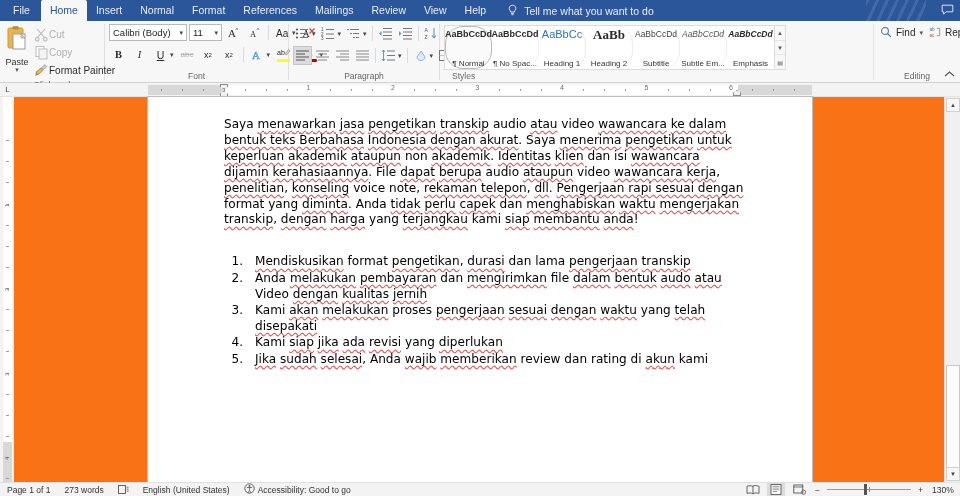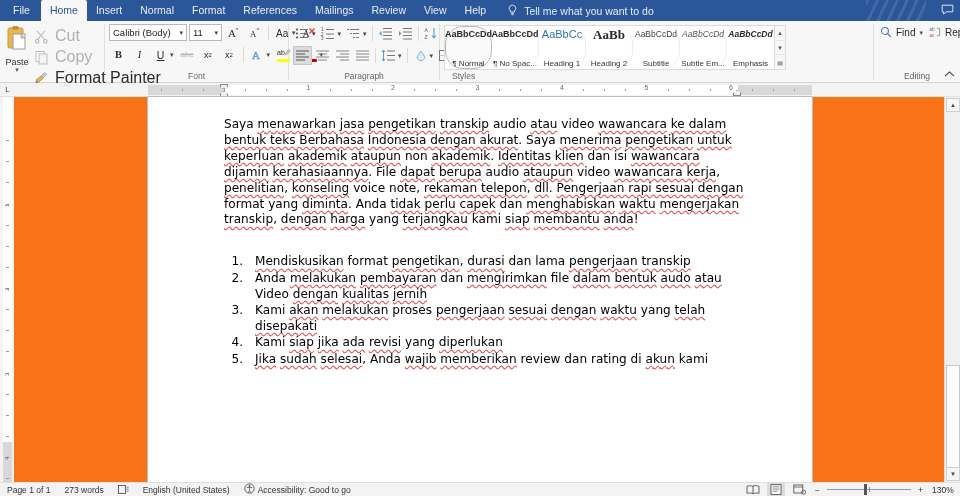--- a/index.html
+++ b/index.html
@@ -56,22 +56,22 @@
 
   
   .paste-btn {
     width: 36px; display: flex; flex-direction: column;
     align-items: center; padding-top: 2px; cursor: default;
   }
   .paste-lbl { font-size: 9px; color: #333; margin-top: 1px; }
   .chev-sm { font-size: 7px; color: #555; line-height: 5px; }
   .cb-items { display: flex; flex-direction: column; gap: 1px; padding: 3px 0 0 2px; }
   .cb-item {
-    display: flex; align-items: center; gap: 6px;
-    font-size: 16px; padding: 1px 4px 1px 2px; white-space: nowrap; text-align: right;
+    display: flex; align-items: center; gap: 0;
+    font-size: 10px; padding: 1px 4px 1px 2px; white-space: nowrap; text-align: right;
   }
   .cb-item.disabled { color: #b0b0b0; }
   .cb-item.enabled { color: #2a2a2a; }
 
   
   .font-row { display: flex; align-items: center; gap: 2px; }
   .font-row.r2 { margin-top: 3px; }
   .combo {
     height: 17px; border: 1px solid #b9b9b9; background: #fff;
     display: flex; align-items: center; font-size: 9.5px; color: #222;

